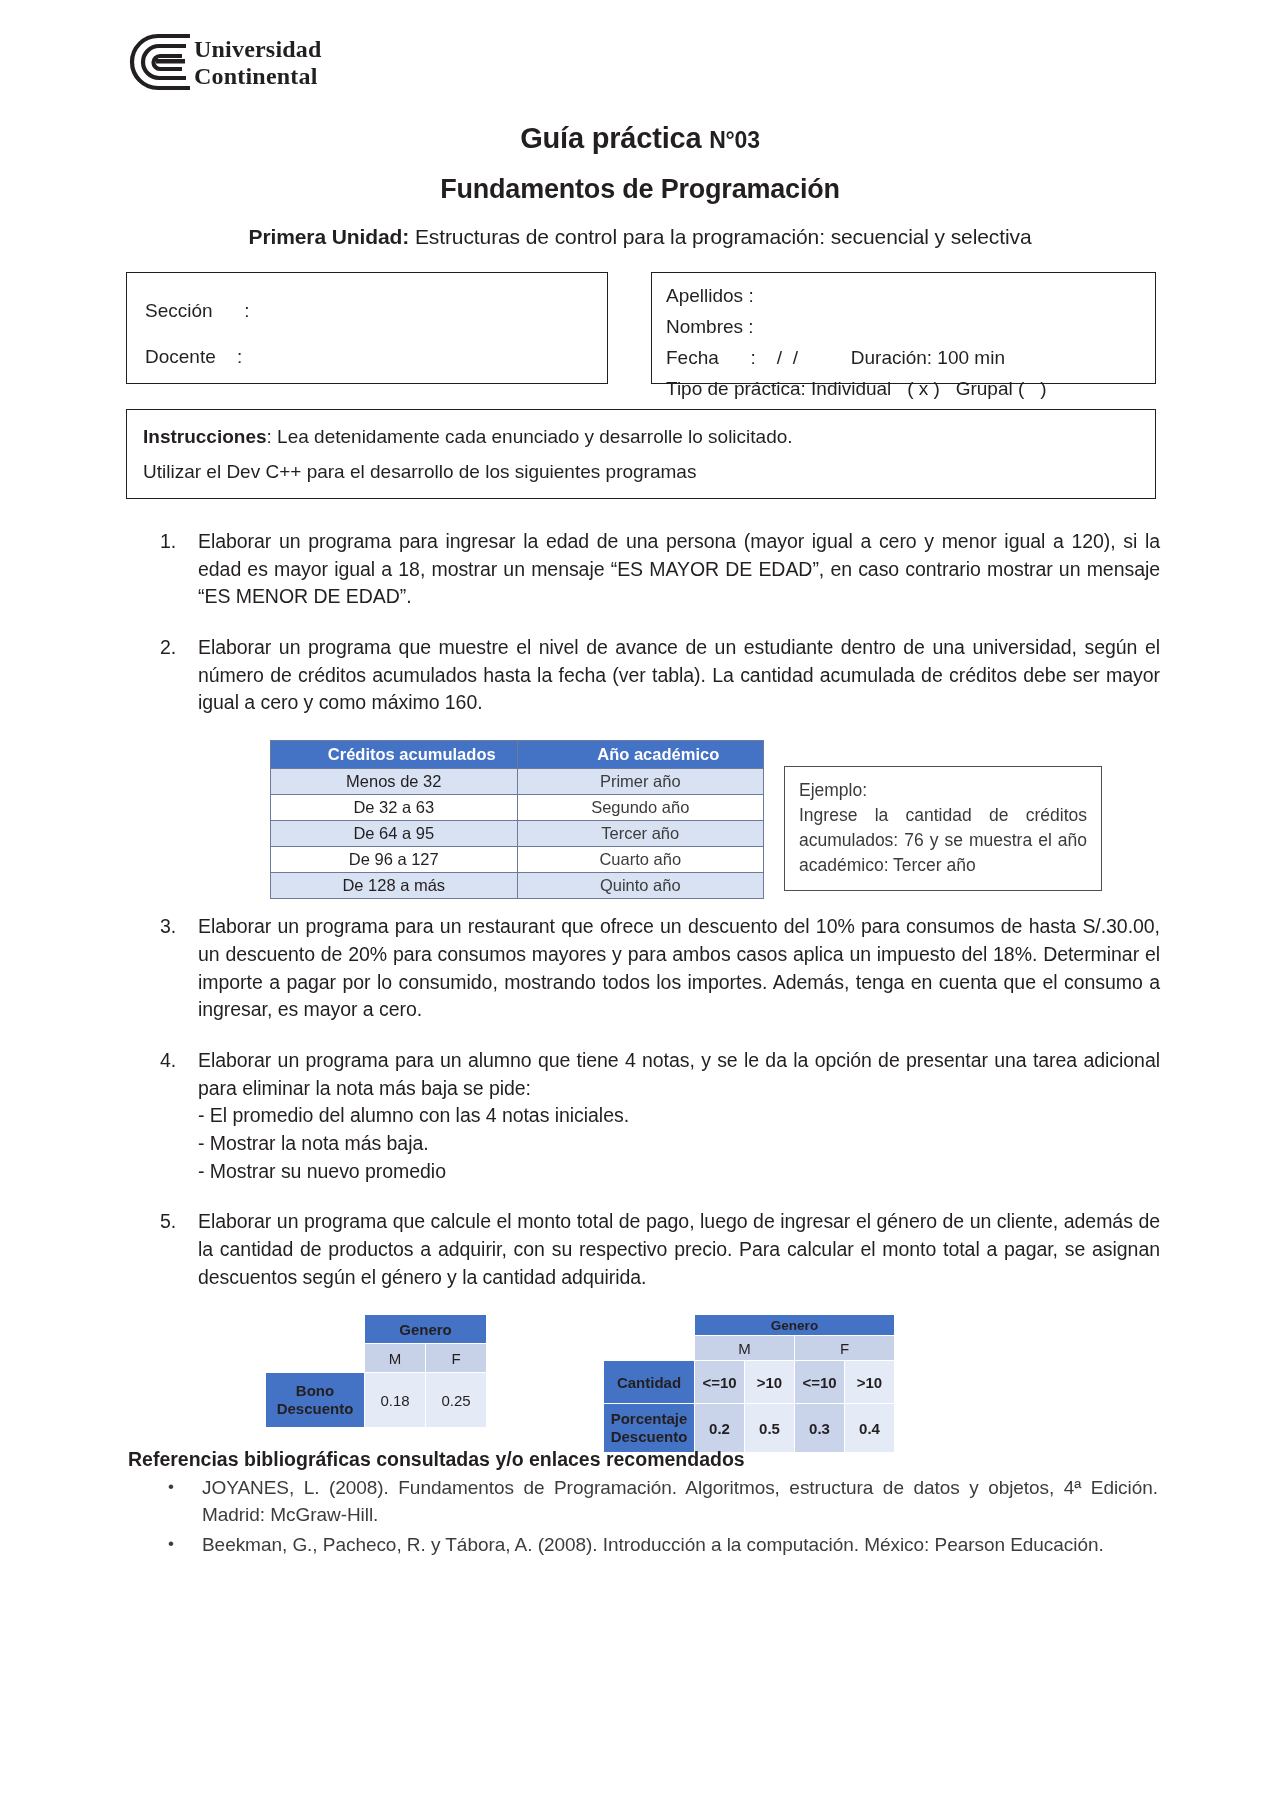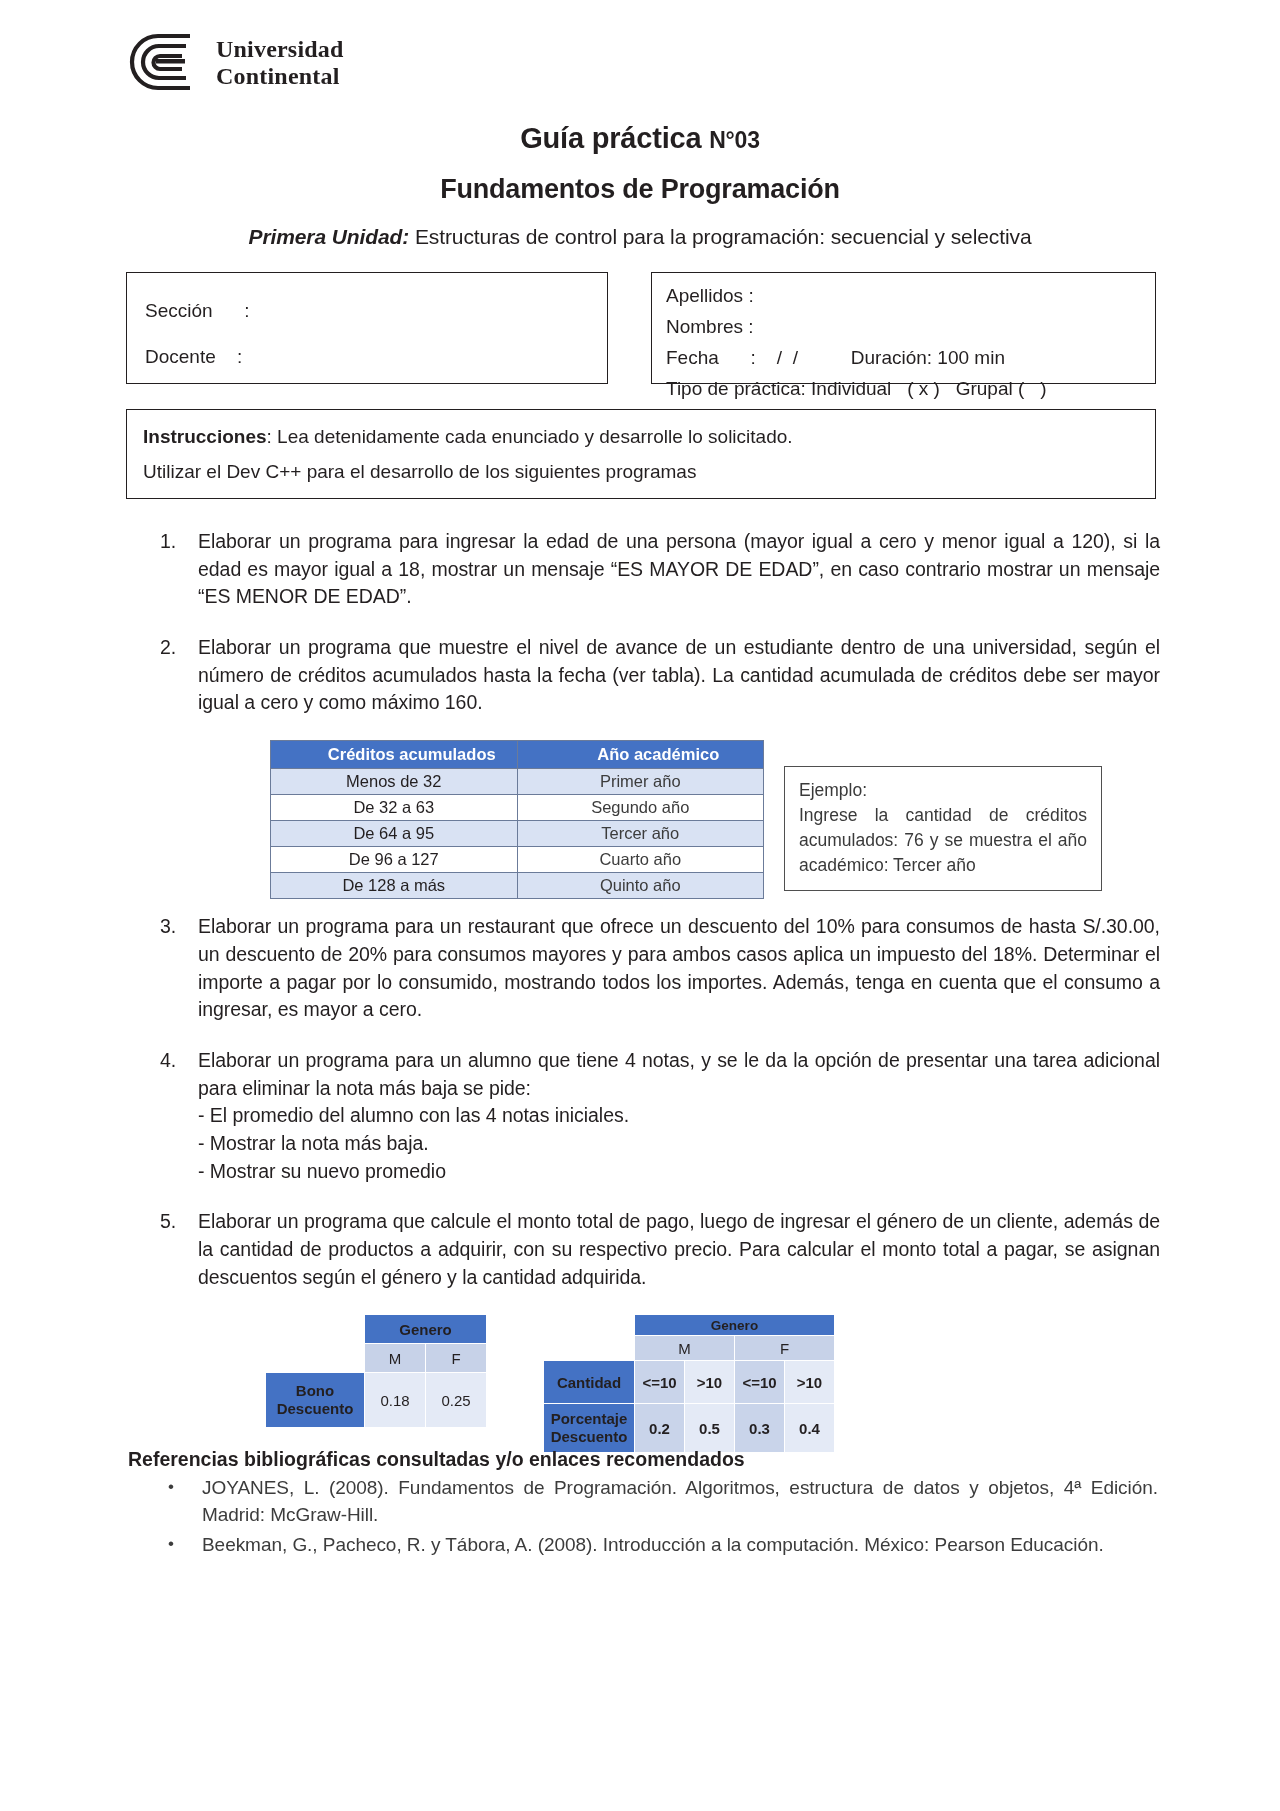--- a/index.html
+++ b/index.html
@@ -23,21 +23,21 @@
     box-sizing: border-box;
   }
 
   
   .logo-block {
     position: absolute;
     left: 128px;
     top: 32px;
     display: flex;
     align-items: center;
-    gap: 22px;
+    gap: 0;
   }
   .logo-mark {
     width: 66px;
     height: 62px;
   }
   .logo-text {
     font-family: "Liberation Serif", serif;
     font-size: 24px;
     font-weight: 700;
     line-height: 1.12;
@@ -72,21 +72,21 @@
   }
   .unit-line {
     position: absolute;
     left: 0;
     top: 225px;
     width: 1280px;
     text-align: center;
     font-size: 21px;
     letter-spacing: -0.1px;
   }
-  .unit-line b { font-weight: 700; font-style: italic; }
+  .unit-line b { font-weight: 700; }
 
   
   .box {
     position: absolute;
     border: 1.6px solid #231f20;
     box-sizing: border-box;
     background: #fff;
   }
   .box-left {
     left: 126px;
@@ -203,21 +203,21 @@
     line-height: 1.42;
     color: #3a3a3a;
     text-align: justify;
     margin-top: 26px;
   }
 
   
   .disc-wrap {
     display: flex;
     align-items: flex-start;
-    gap: 56px;
+    gap: 116px;
     margin: 12px 0 0 105px;
   }
   table.disc {
     border-collapse: collapse;
     table-layout: fixed;
   }
   table.disc td {
     border: 1.5px solid #ffffff;
     text-align: center;
     vertical-align: middle;

